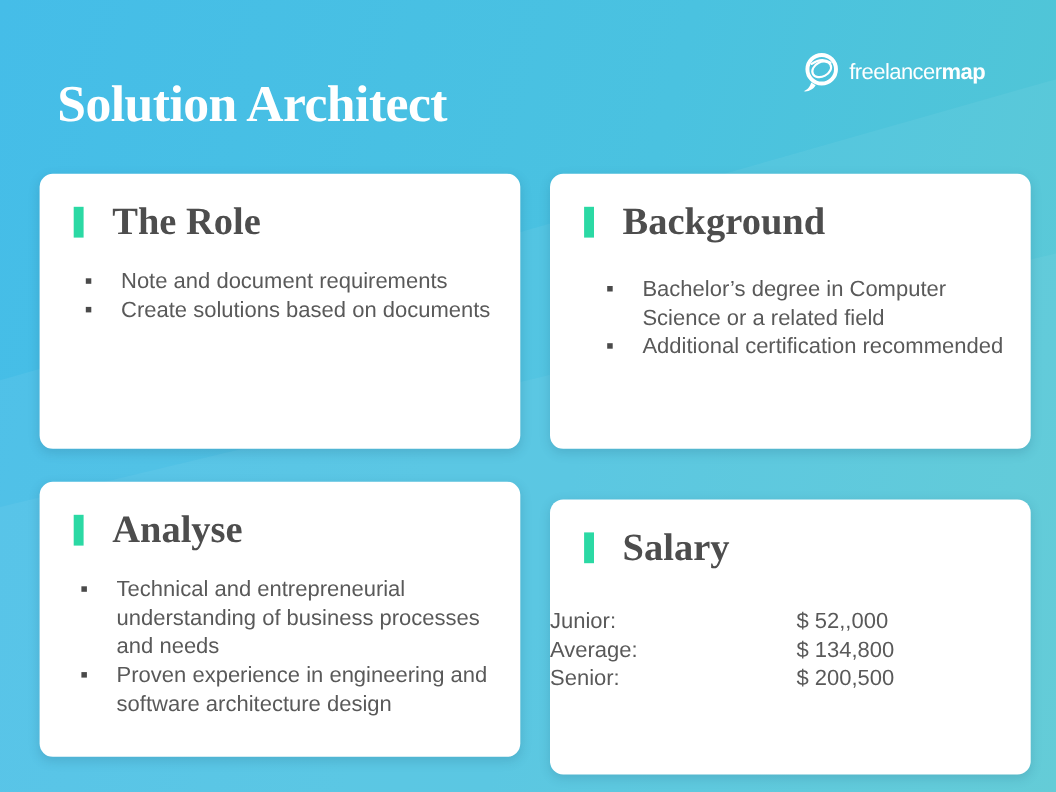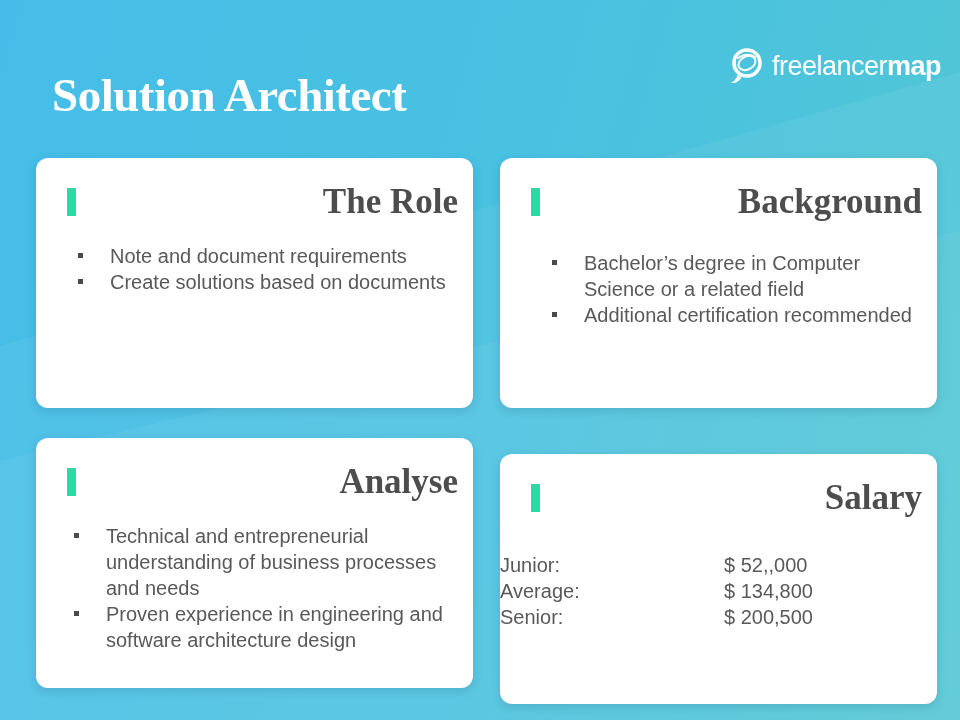--- a/index.html
+++ b/index.html
@@ -20,40 +20,39 @@
     font-weight: 700; font-size: 47px; line-height: 52px;
     letter-spacing: -0.5px;
     color: #ffffff;
   }
 
   .logo {
     position: absolute; left: 726px; top: 45px;
     display: flex; align-items: center; gap: 4px;
     color: #ffffff;
   }
-  .logo-text { font-size: 27px; letter-spacing: -0.5px; white-space: nowrap; }
+  .logo-text { font-size: 20px; letter-spacing: -0.5px; white-space: nowrap; }
   .logo-text .light { font-weight: 400; }
   .logo-text .bold  { font-weight: 700; }
 
   .card {
     position: absolute;
     width: 437px; height: 250px;
     background: #ffffff;
     border-radius: 12px;
     box-shadow: 0 3px 10px rgba(30, 85, 115, 0.20);
   }
   .card.tl { left: 36px;  top: 158px; }
   .card.tr { left: 500px; top: 158px; }
   .card.bl { left: 36px;  top: 438px; }
   .card.br { left: 500px; top: 454px; }
 
   .card-heading {
     display: flex; align-items: center;
     padding: 26px 15px 0 31px;
-    justify-content: space-between;
   }
   .accent-bar {
     width: 9px; height: 28px;
     background: #2BD9A4;
     margin-right: 26px;
     flex: 0 0 auto;
   }
   .card-heading h2 {
     margin: 0;
     font-family: "Liberation Serif", "DejaVu Serif", serif;

